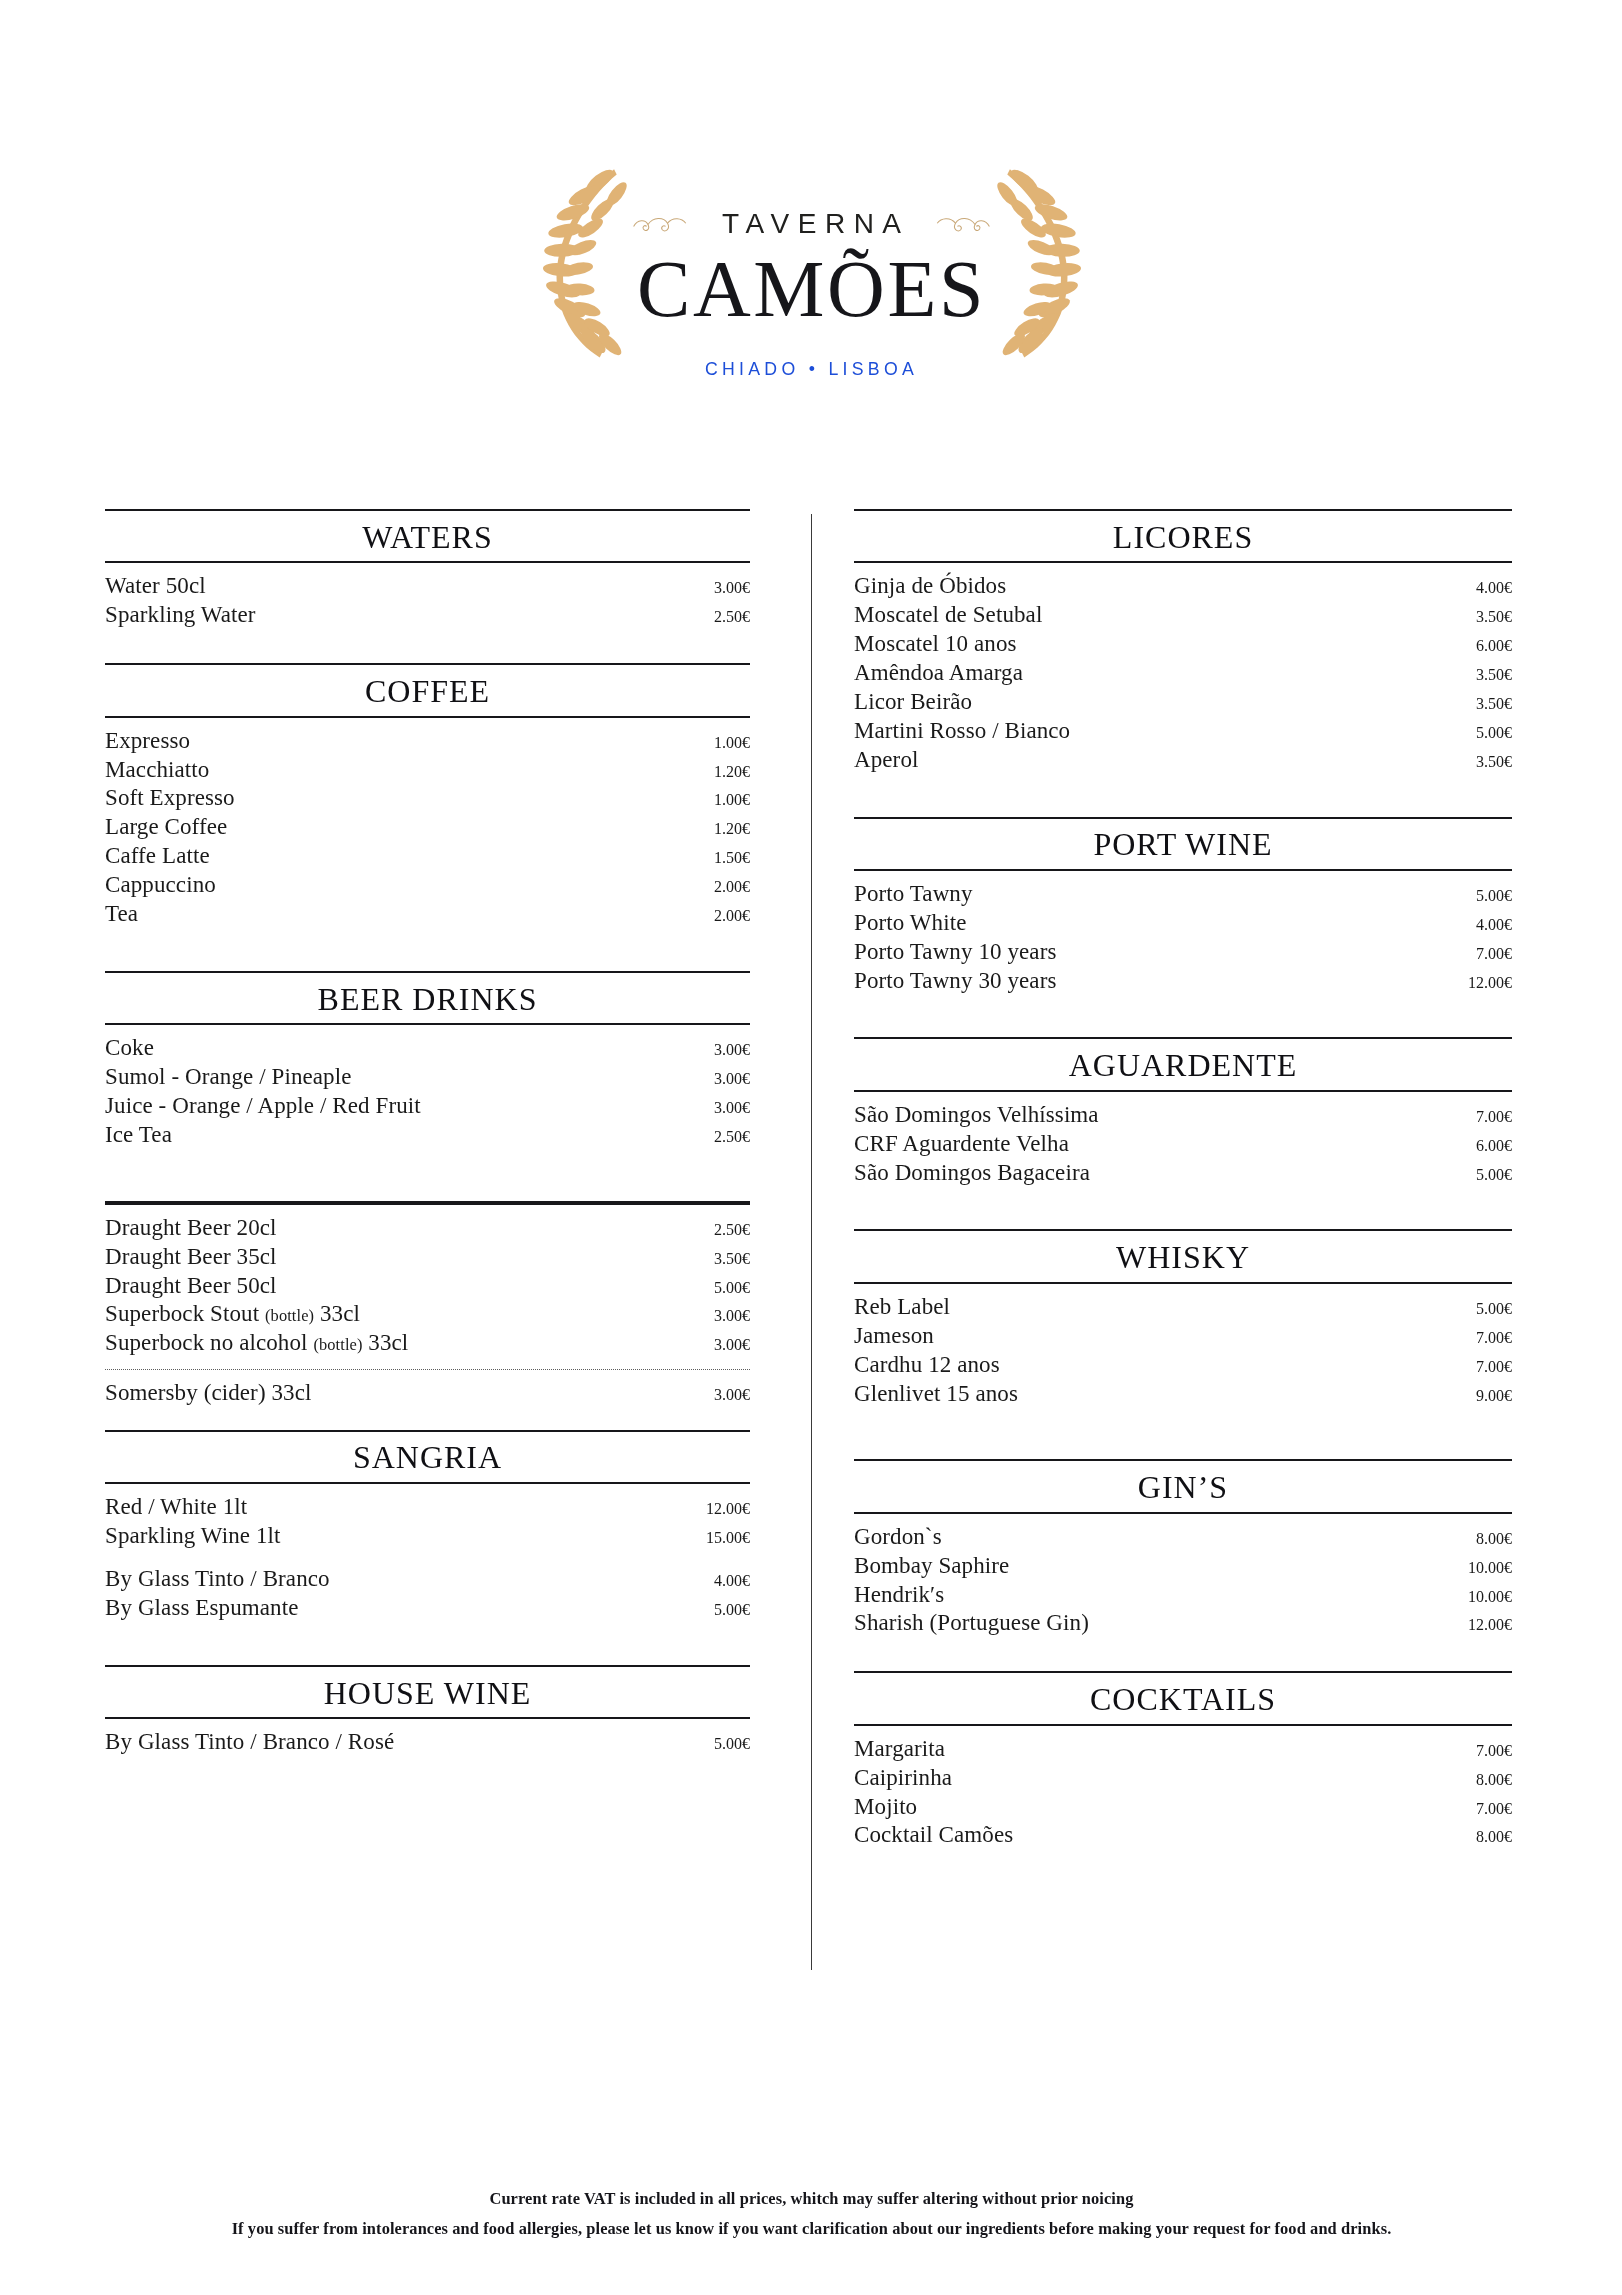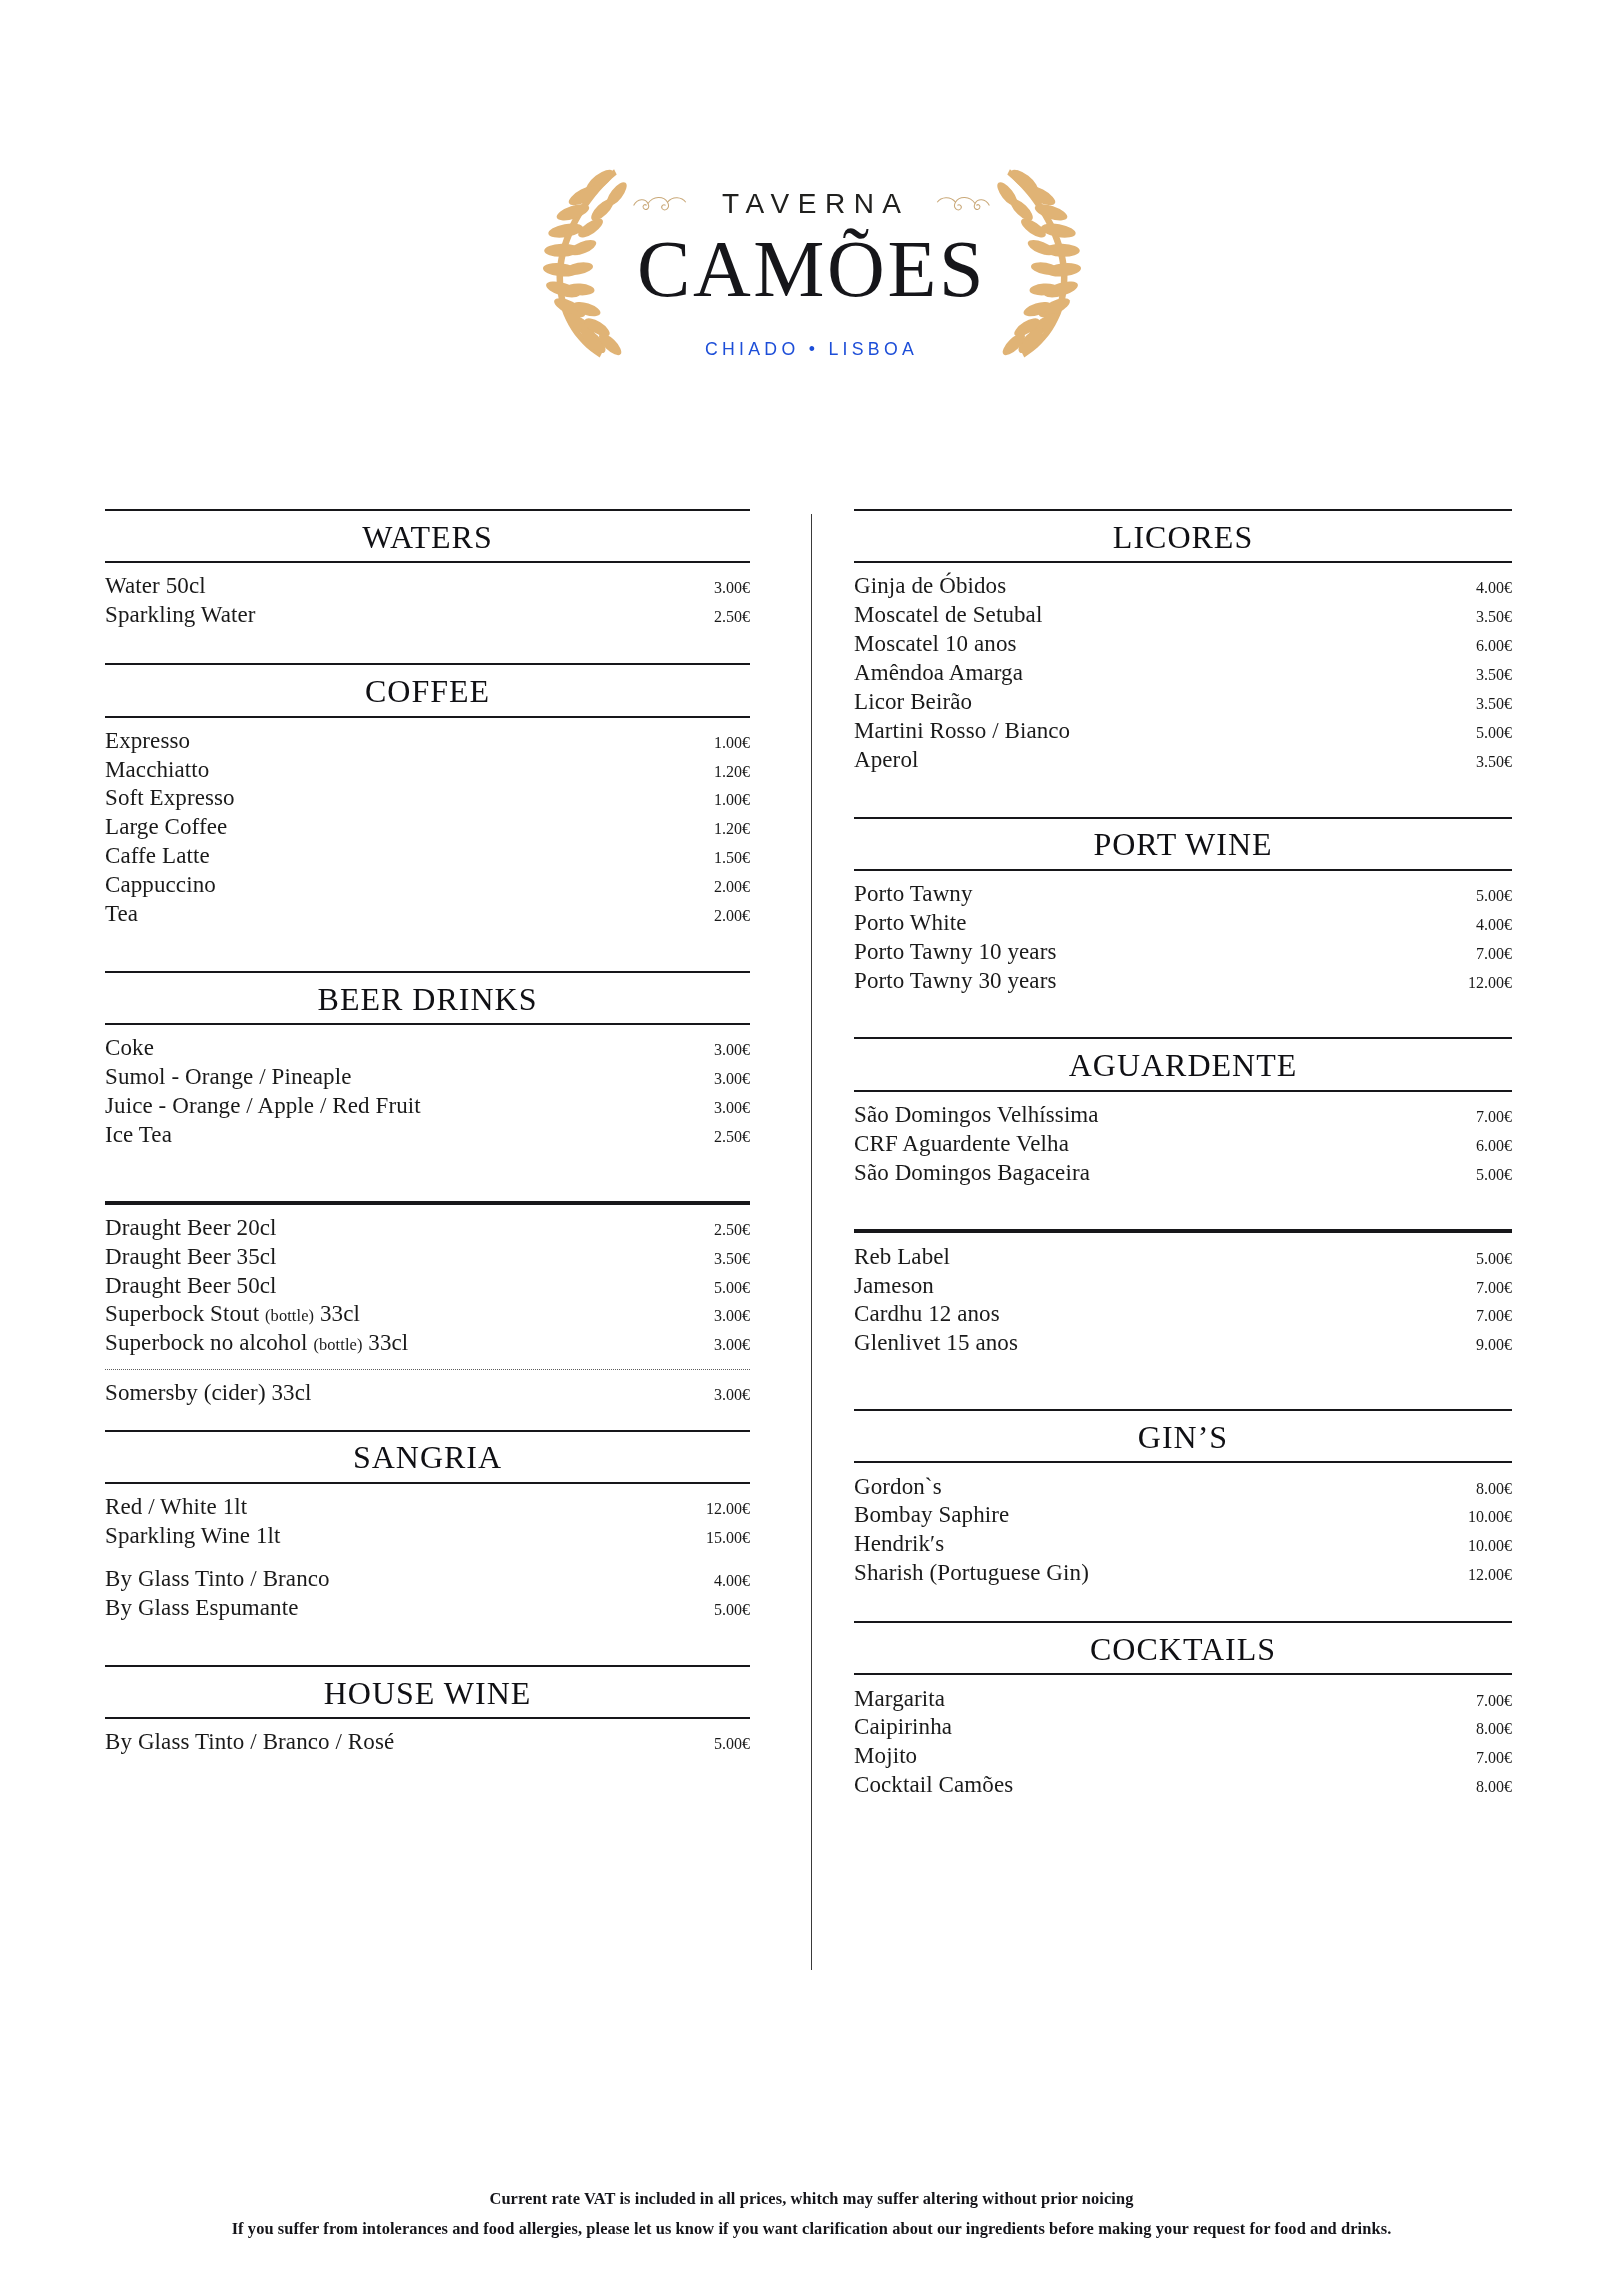--- a/index.html
+++ b/index.html
@@ -11,21 +11,21 @@
     position:relative;
     overflow:hidden;
   }
 
   
   .logo-block{
     position:absolute; left:0; top:164px; width:1623px;
     display:flex; justify-content:center; align-items:center;
   }
   .logo-inner{ position:relative; width:563px; height:216px; display:flex; flex-direction:column;
-               align-items:center; justify-content:center; }
+               align-items:center; justify-content:flex-end; }
   .wreath{ position:absolute; top:0; width:98px; height:196px; }
   .wreath.left{ left:6.5px; }
   .wreath.right{ right:6.5px; }
 
   .taverna-row{ display:flex; align-items:center; justify-content:center; gap:22px; margin-top:3.9px; }
   .taverna-text{
     font-family:"Liberation Sans", sans-serif;
     font-size:28px; letter-spacing:8.5px; font-weight:400; color:#20201e;
     text-indent:8.5px;
   }
@@ -414,20 +414,21 @@
         <div class="row">
           <span class="name">São Domingos Bagaceira</span>
           <span class="price">5.00€</span>
         </div>
       </div>
       <div class="sec-space-64"></div>
     </div>
 
     <div class="section">
       <div class="rule"></div>
+      <div class="sec-title">WHISKY</div>
       <div class="rule"></div>
       <div class="items">
         <div class="row">
           <span class="name">Reb Label</span>
           <span class="price">5.00€</span>
         </div>
         <div class="row">
           <span class="name">Jameson</span>
           <span class="price">7.00€</span>
         </div>

